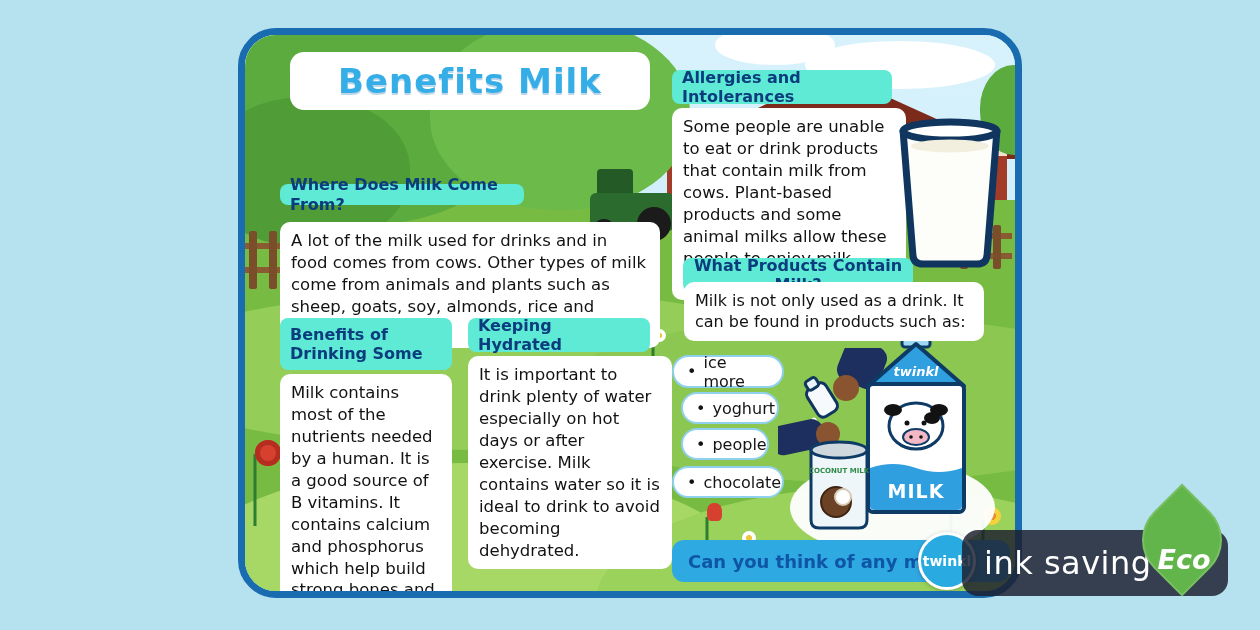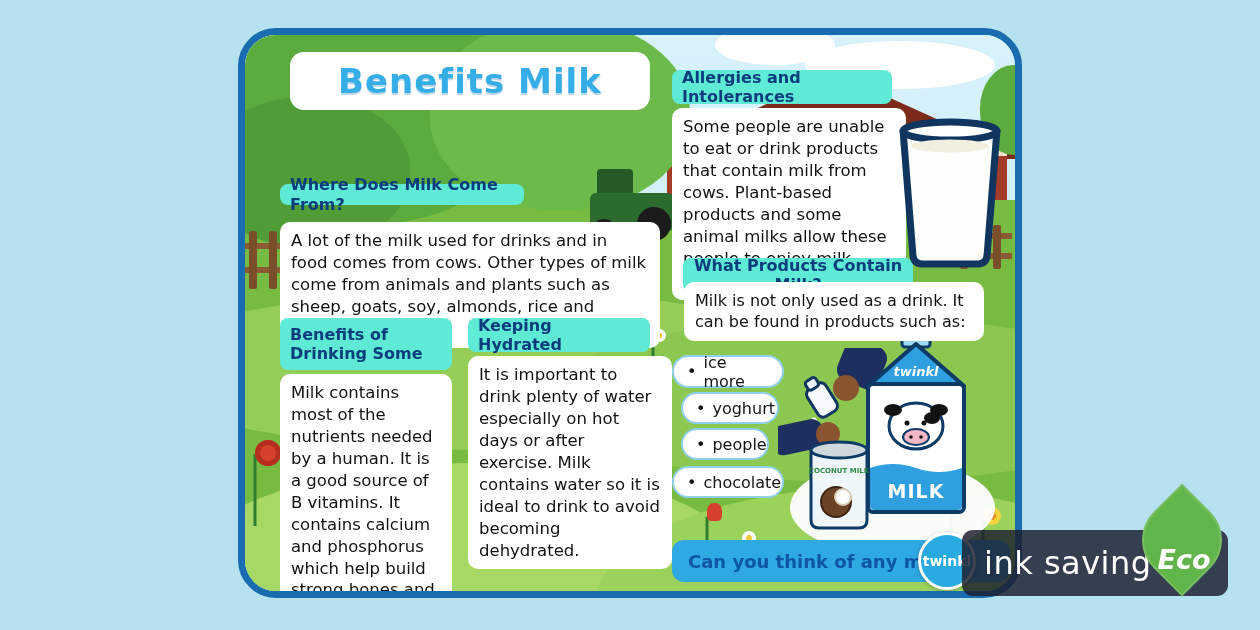--- a/index.html
+++ b/index.html
@@ -96,21 +96,21 @@
   .logo-text { color:#ffffff; font-weight:bold; font-size:14px; }
 
   
   .glass   { position:absolute; left:651px; top:83px;  width:108px; height:154px; z-index:4; }
   .carton  { position:absolute; left:615px; top:295px; width:112px; height:188px; z-index:2; }
   .hands   { position:absolute; left:533px; top:313px; width:118px; height:108px; z-index:2; }
   .coconut { position:absolute; left:561px; top:405px; width:66px;  height:92px;  z-index:2; }
 
   
   .ink-badge { position:absolute; left:962px; top:530px; width:266px; height:66px;
-    background:rgba(28,30,46,.83); border-radius:11px; display:flex; align-items:center; z-index:10; }
+    background:rgba(28,30,46,.83); border-radius:16px; display:flex; align-items:center; z-index:10; }
   .ink-text { color:#ffffff; font-size:32px; padding-left:22px; letter-spacing:.5px; }
   .eco-leaf { position:absolute; left:1142px; top:500px; width:80px; height:80px;
     background:#62b54a; border-radius:0 50% 0 50%; transform:rotate(45deg); z-index:11;
     box-shadow:inset 0 0 0 2px rgba(255,255,255,.15); }
   .eco-text { position:absolute; left:1146px; top:544px; width:76px; text-align:center;
     color:#ffffff; font-weight:bold; font-style:italic; font-size:27px; z-index:12; }
 </style>
 </head>
 <body>
 

